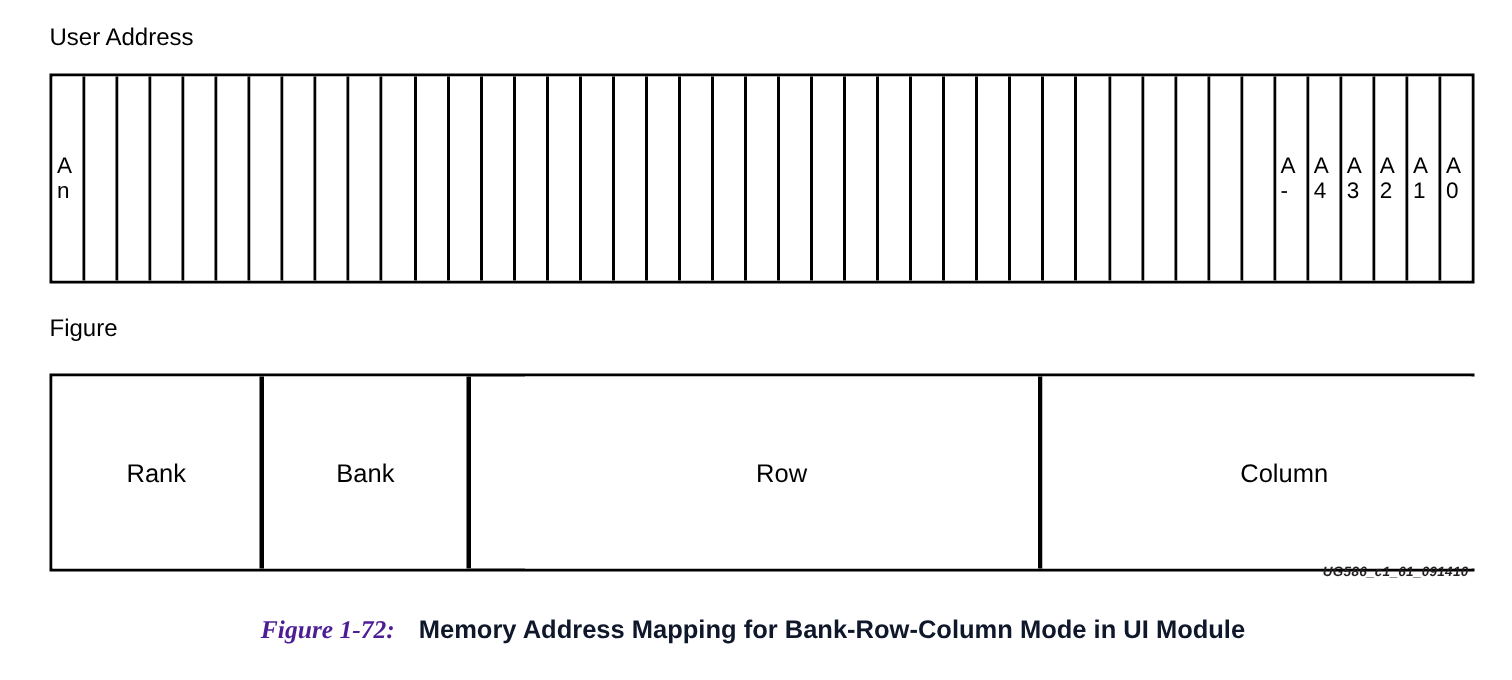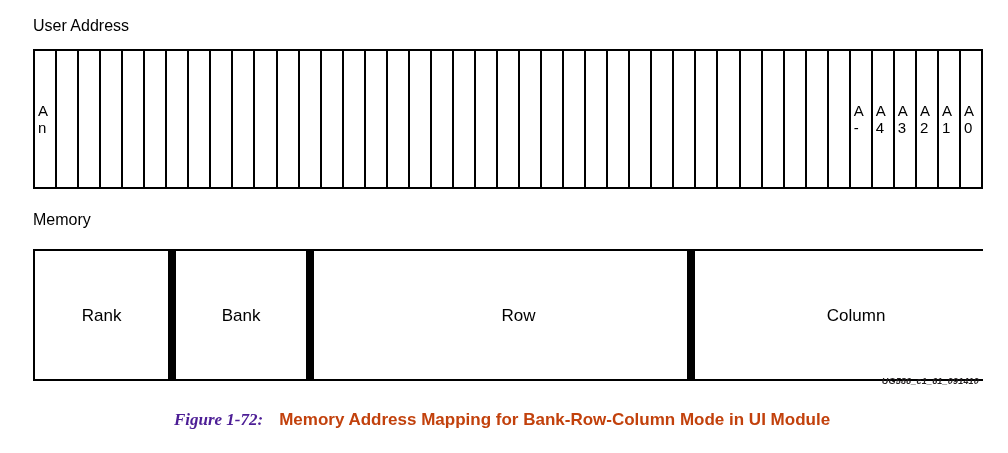--- a/index.html
+++ b/index.html
@@ -80,21 +80,21 @@
 
   
   #memory-bar {
     left: 33px;
     top: 249px;
     width: 950px;
     height: 132px;
   }
   .mem-cell {
     box-sizing: border-box;
-    border-right: 8px solid #000000;
+    border-right: 3px solid #000000;
     display: flex;
     align-items: center;
     justify-content: center;
     background: #ffffff;
   }
   .mem-cell:last-child { border-right: none; }
   .mem-cell-label {
     font-family: "Liberation Sans", sans-serif;
     font-size: 17px;
     line-height: 19px;
@@ -129,21 +129,21 @@
     font-family: "Liberation Serif", serif;
     font-style: italic;
     font-weight: bold;
     font-size: 17px;
     color: #4c1d95;
   }
   #figure-caption-title {
     font-family: "Liberation Sans", sans-serif;
     font-weight: bold;
     font-size: 17px;
-    color: #c2410c;
+    color: #0f172a;
     margin-left: 16px;
     text-align: center;
   }
 </style>
 </head>
 <body>
 
 <div class="figure-root">
 
   <div class="section-label" id="user-address-label">User Address</div>
@@ -208,21 +208,21 @@
       <div class="addr-cell">
         <div class="addr-cell-text">A
 1</div>
       </div>
       <div class="addr-cell">
         <div class="addr-cell-text">A
 0</div>
       </div>
     </div>
 
-  <div class="section-label" id="memory-label">Memory</div>
+  <div class="section-label" id="memory-label">Figure</div>
 
   <div class="bar" id="memory-bar">
       <div class="mem-cell" style="flex: 0 0 14.9474%;">
         <span class="mem-cell-label">Rank</span>
       </div>
       <div class="mem-cell" style="flex: 0 0 14.5263%;">
         <span class="mem-cell-label">Bank</span>
       </div>
       <div class="mem-cell" style="flex: 0 0 36.5263%; margin-left: 36px;">
         <span class="mem-cell-label">Row</span>

